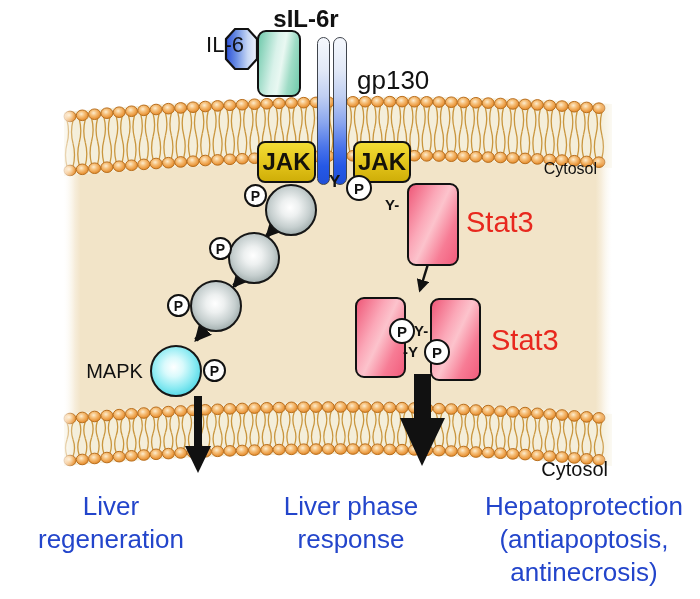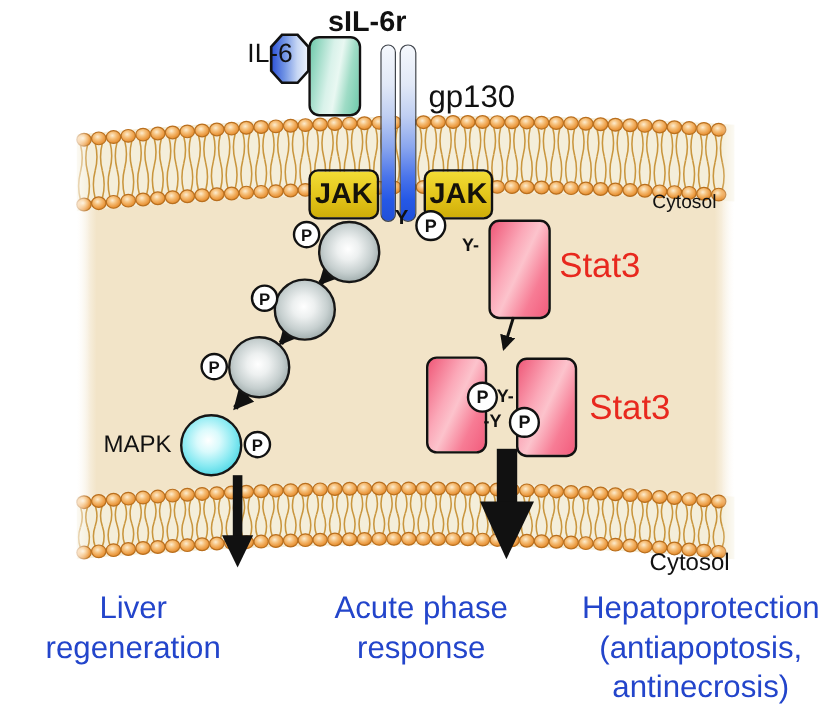--- a/index.html
+++ b/index.html
@@ -535,16 +535,16 @@
   <div class="abs p-badge" style="left:389px; top:318px;">P</div>
   <div class="abs residue" style="left:414px; top:322px;">Y-</div>
   <div class="abs residue" style="left:403px; top:343px;">-Y</div>
   <div class="abs p-badge" style="left:424px; top:339px;">P</div>
   <div class="abs stat3-red" style="left:491px; top:324px;">Stat3</div>
 
   <div class="abs lbl" style="left:497px; top:160px; width:100px; text-align:right; font-size:16px;">Cytosol</div>
   <div class="abs lbl" style="left:508px; top:458px; width:100px; text-align:right; font-size:20px;">Cytosol</div>
 
   <div class="abs outcome" style="left:11px; width:200px;">Liver regeneration</div>
-  <div class="abs outcome" style="left:251px; width:200px;">Acute phase response</div>
+  <div class="abs outcome" style="left:251px; width:200px;">Liver phase response</div>
   <div class="abs outcome" style="left:464px; width:240px;">Hepatoprotection (antiapoptosis, antinecrosis)</div>
 
 </div>
 
 </body></html>

